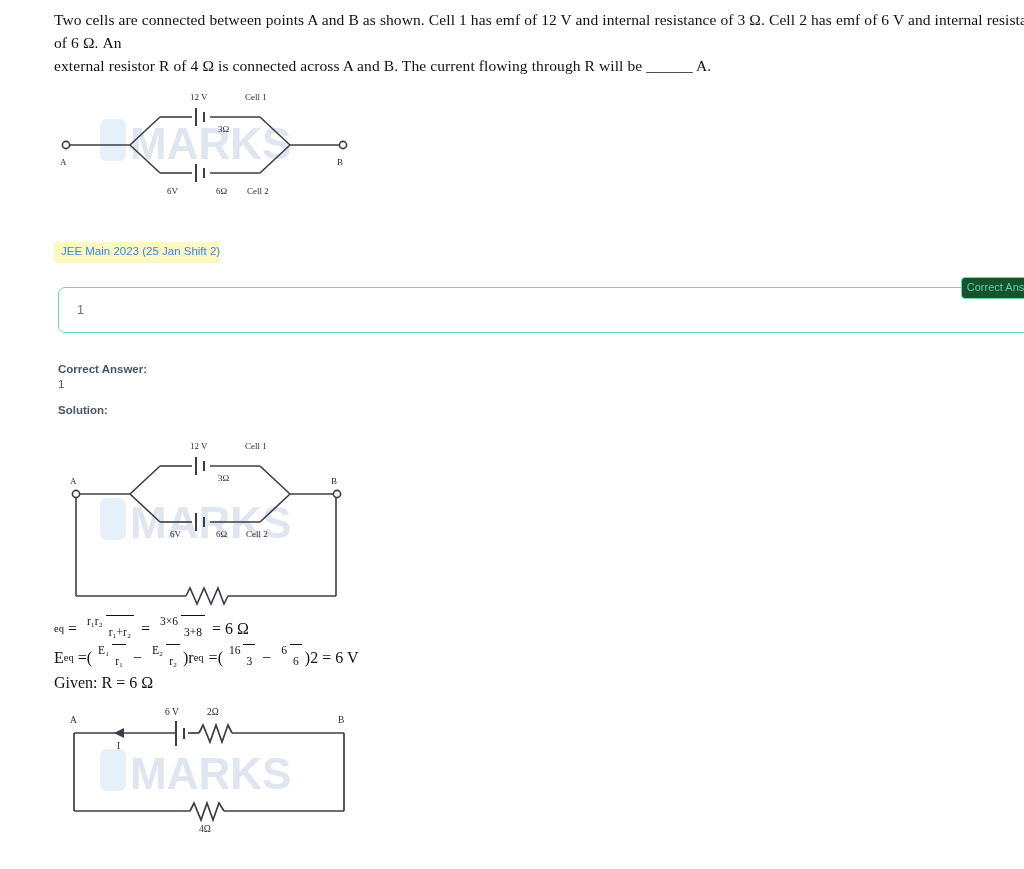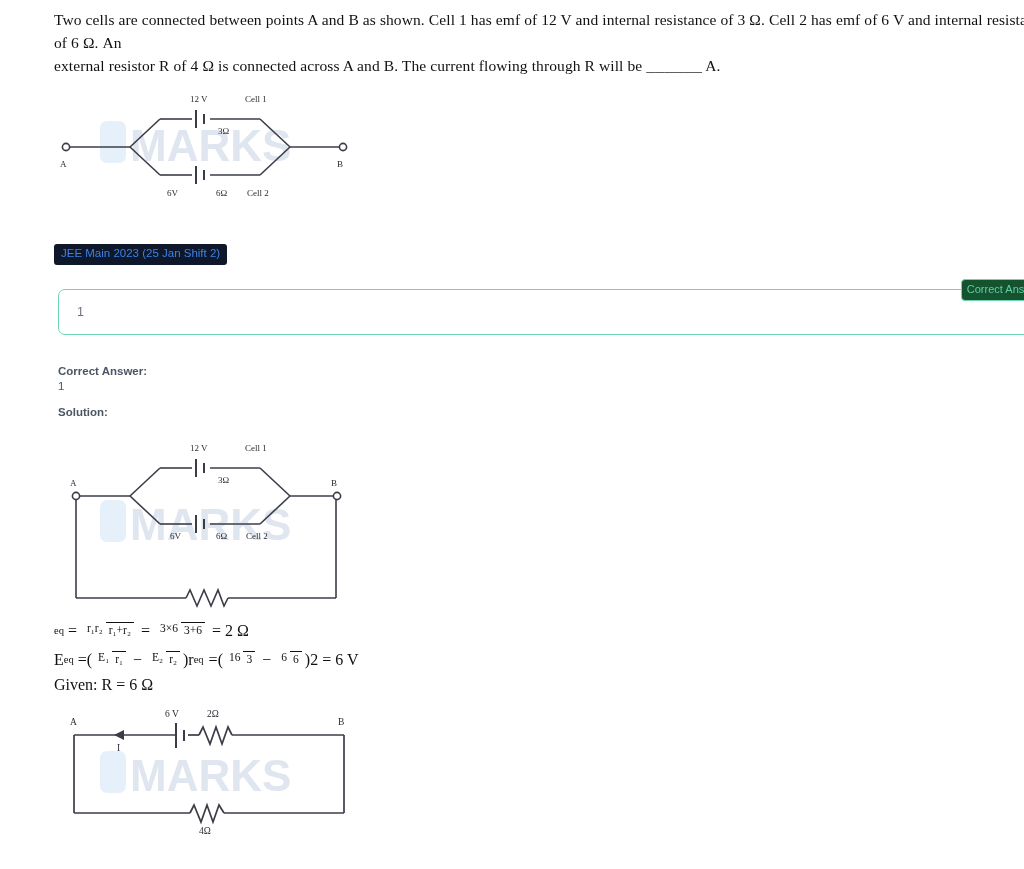--- a/index.html
+++ b/index.html
@@ -17,35 +17,35 @@
 
   
   .qtext {
     font-family: "Liberation Serif", serif;
     font-size: 15.5px;
     line-height: 23px;
     color: #111;
     padding: 8px 4px 0 2px;
     letter-spacing: .1px;
   }
-  .blank { letter-spacing: 0; font-family: Liberation Mono, monospace; }
+  .blank { letter-spacing: 0; }
 
   
   .figwrap { position: relative; }
   .fig { display: block; }
 
   
   .badge-row { padding: 6px 2px 0 2px; }
   .badge {
     display: inline-block;
-    background: #0f172a;
+    background: #fef9c3;
     color: #3b82e6;
     font-family: "Liberation Sans", sans-serif;
     font-size: 11.5px;
-    padding: 4px 7px 5px 7px;
+    padding: 4px 0 5px 7px;
     border-radius: 3px;
     line-height: 1;
   }
 
   
   .ansbox-wrap { position: relative; margin: 24px 4px 0 6px; }
   .ansbox {
     position: relative;
     height: 46px;
     border: 1.3px solid #6fd7b0;
@@ -87,21 +87,21 @@
     display: inline-flex;
     vertical-align: middle;
     text-align: center;
     font-size: 0.72em;
     line-height: 1.06;
     margin: 0 3px;
     position: relative;
     top: -1px;
   }
   .frac .num { padding: 0 3px 1px 3px; }
-  .frac .den { padding: 1px 3px 0 3px; border-top: 1.1px solid #111; }
+  .frac .den { padding: 10px 3px 0 3px; border-top: 1.1px solid #111; }
   .op { margin: 0 4px; }
 
   
   .lbl { font-family: "Liberation Serif", serif; fill: #2b2b33; }
   .wm-text { font-family: "Liberation Sans", sans-serif; font-weight: 700; fill: #dfe6ef; }
   .wm-logo { fill: #e6f0fa; }
 </style>
 </head>
 <body>
 
@@ -228,24 +228,24 @@
     <div class="math-row">
         <span class="sub">eq</span>
       <span class="op">=</span>
       <span class="frac">
         <span class="num">r₁r₂</span>
         <span class="den">r₁+r₂</span>
       </span>
       <span class="op">=</span>
       <span class="frac">
         <span class="num">3×6</span>
-        <span class="den">3+6</span>
+        <span class="den">3+8</span>
       </span>
       <span class="op">=</span>
-      <span>2 Ω</span>
+      <span>6 Ω</span>
     </div>
 
 
     <div class="math-row" style="margin-top:4px;">
       <span>E</span>
         <span class="sub">eq</span>
       <span style="margin-left:4px;">=(</span>
       <span class="frac">
         <span class="num">E₁</span>
         <span class="den">r₁</span>

